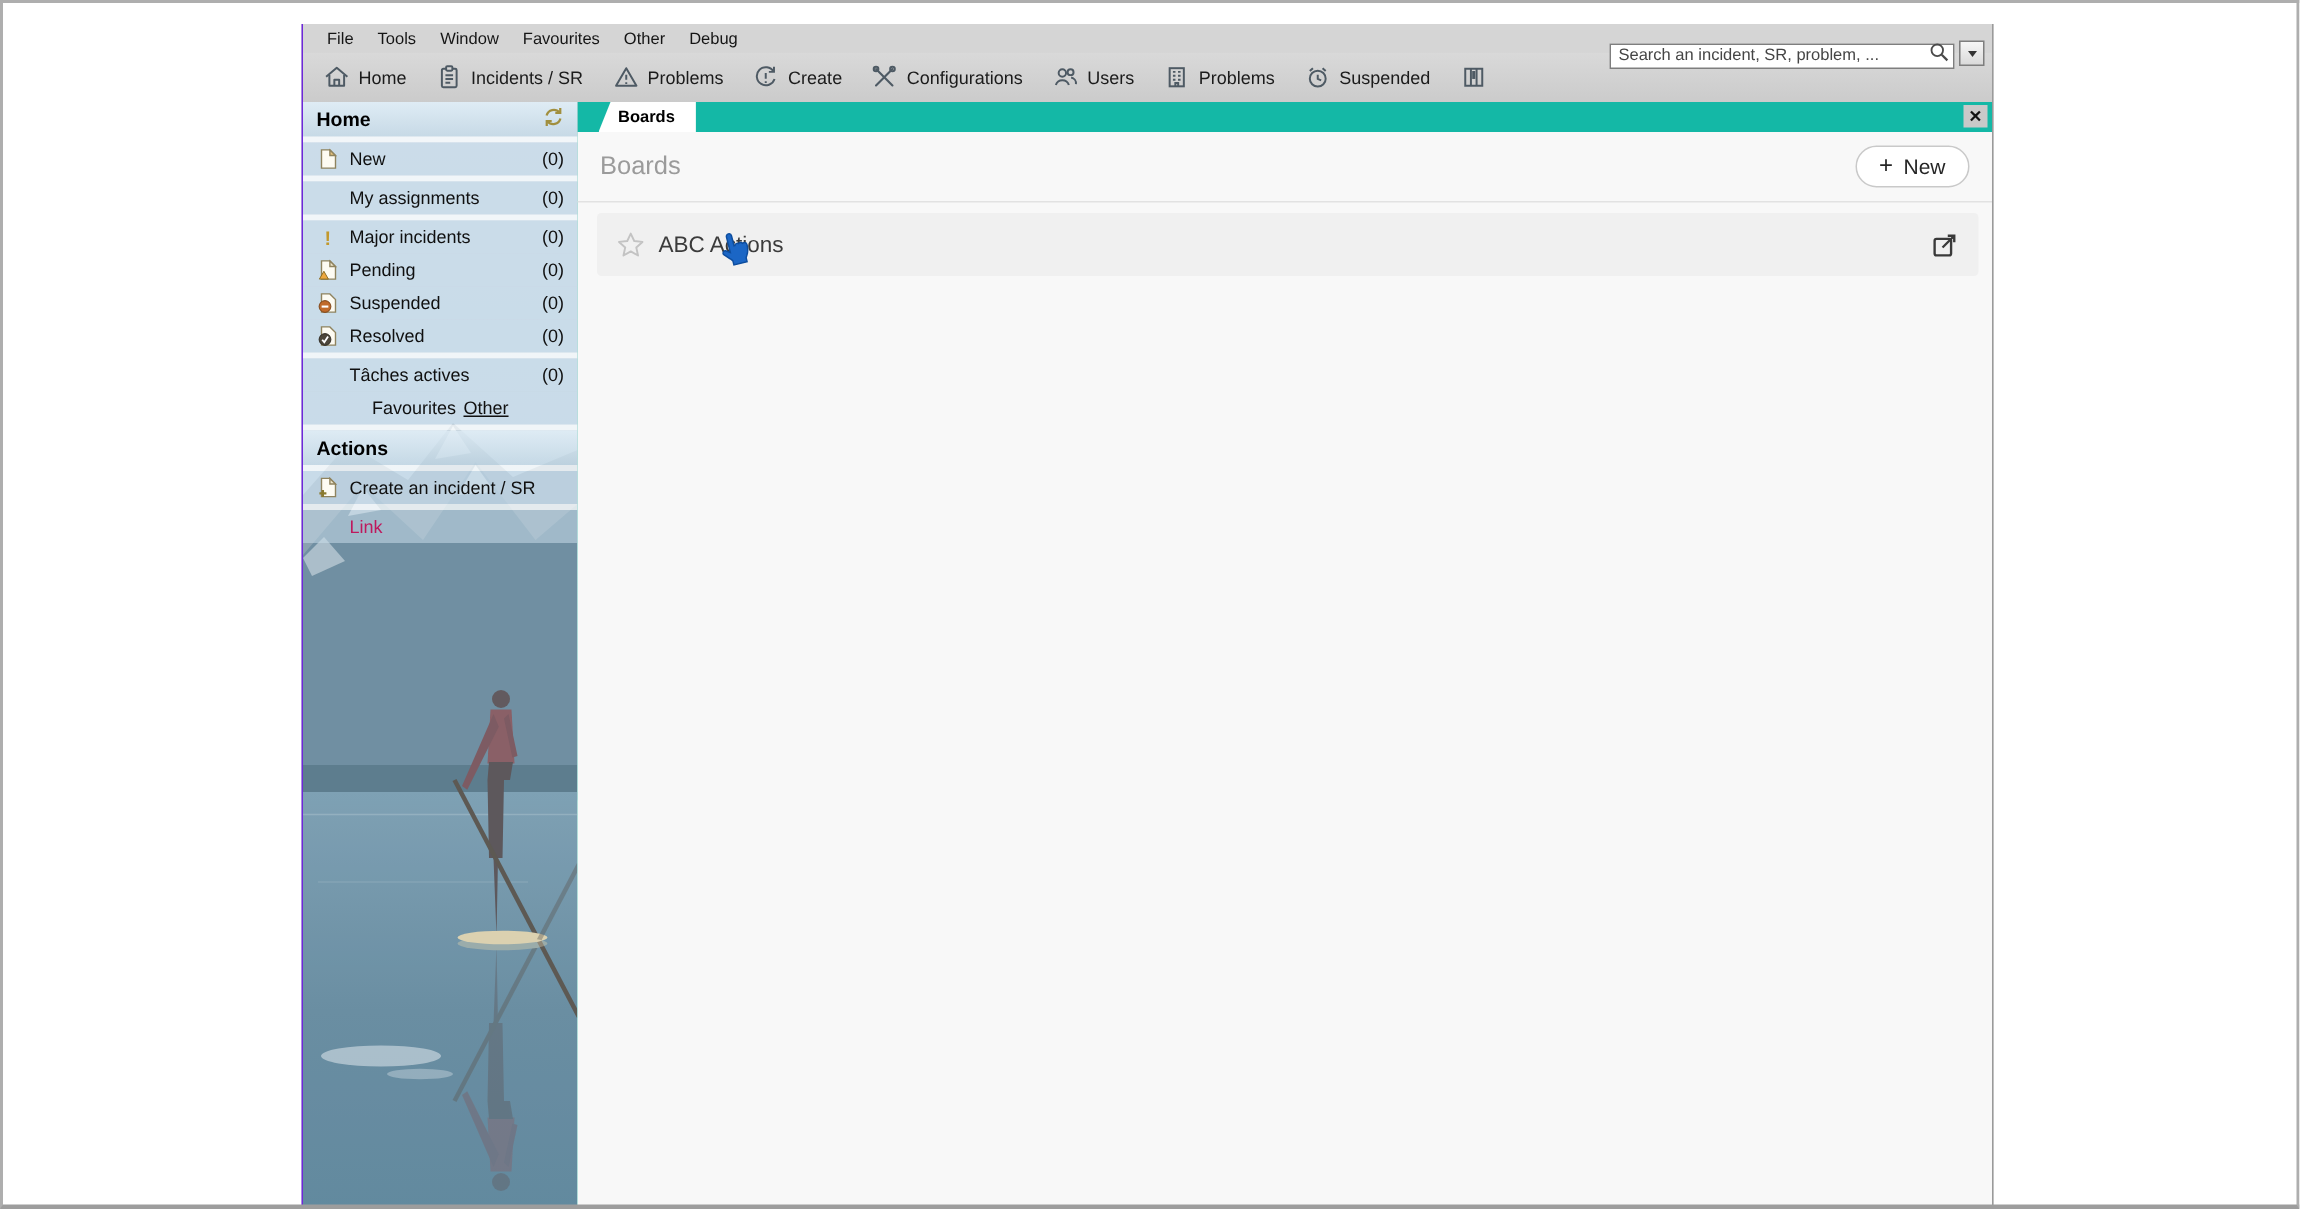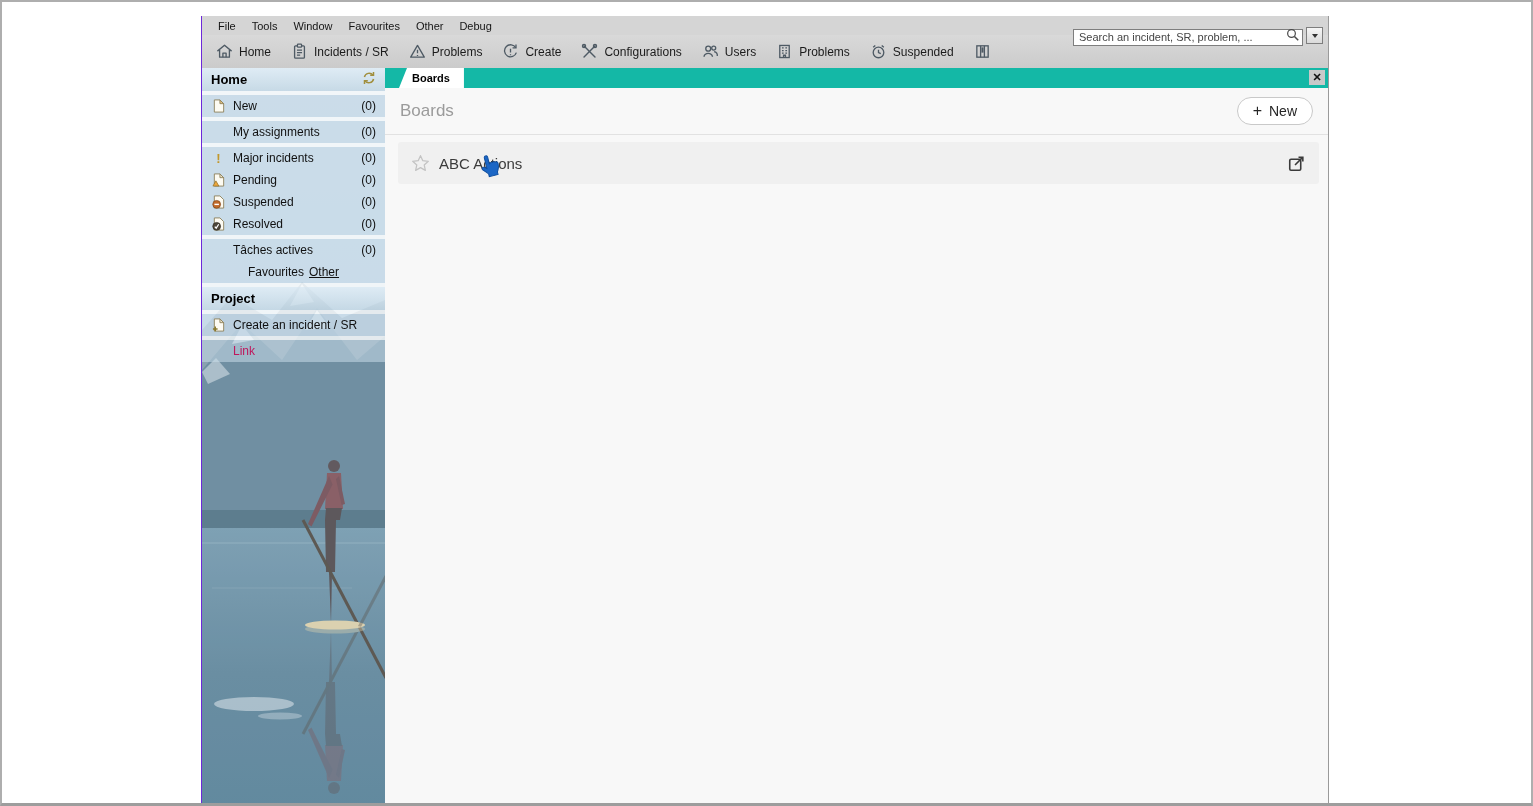--- a/index.html
+++ b/index.html
@@ -305,21 +305,21 @@
           <span>Tâches actives</span>
           <span class="count">(0)</span>
         </div>
         <div class="sb-row sb-fav">
           <span>Favourites</span>
           <span class="other">Other</span>
         </div>
         <div class="sb-sep"></div>
 
         <div class="sb-header">
-          <span>Project</span>
+          <span>Actions</span>
         </div>
         <div class="sb-sep"></div>
 
         <div class="sb-row">
           <span class="ic">
             <svg width="14" height="14" viewBox="0 0 15 15">
                 <path d="M2.5 1h6l4 4v9h-10z" fill="#fdfbf2" stroke="#8f835e"></path>
                 <path d="M8.5 1v4h4z" fill="#efe6cc" stroke="#8f835e"></path>
                 <path d="M3.5 9.2v5M1 11.7h5" stroke="#8a7a2e" stroke-width="1.6"></path>
               </svg>

